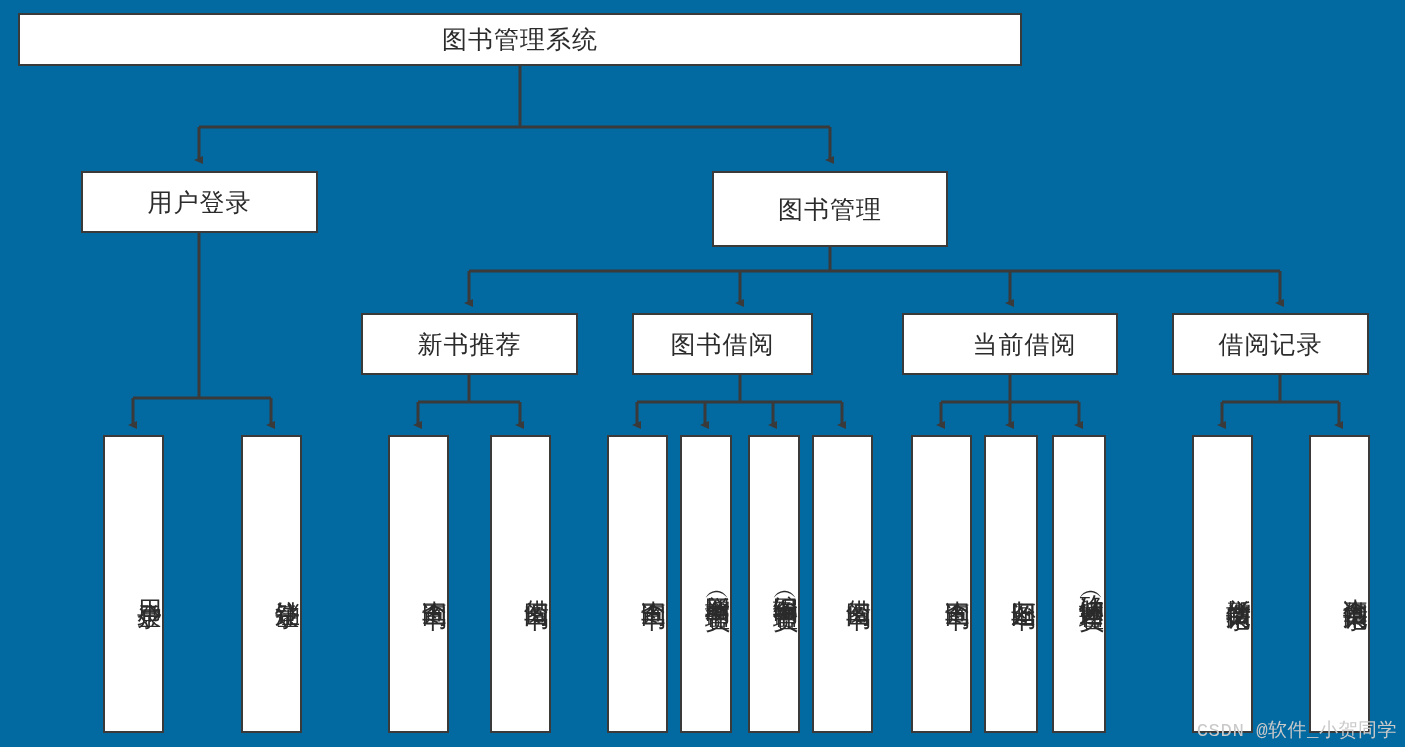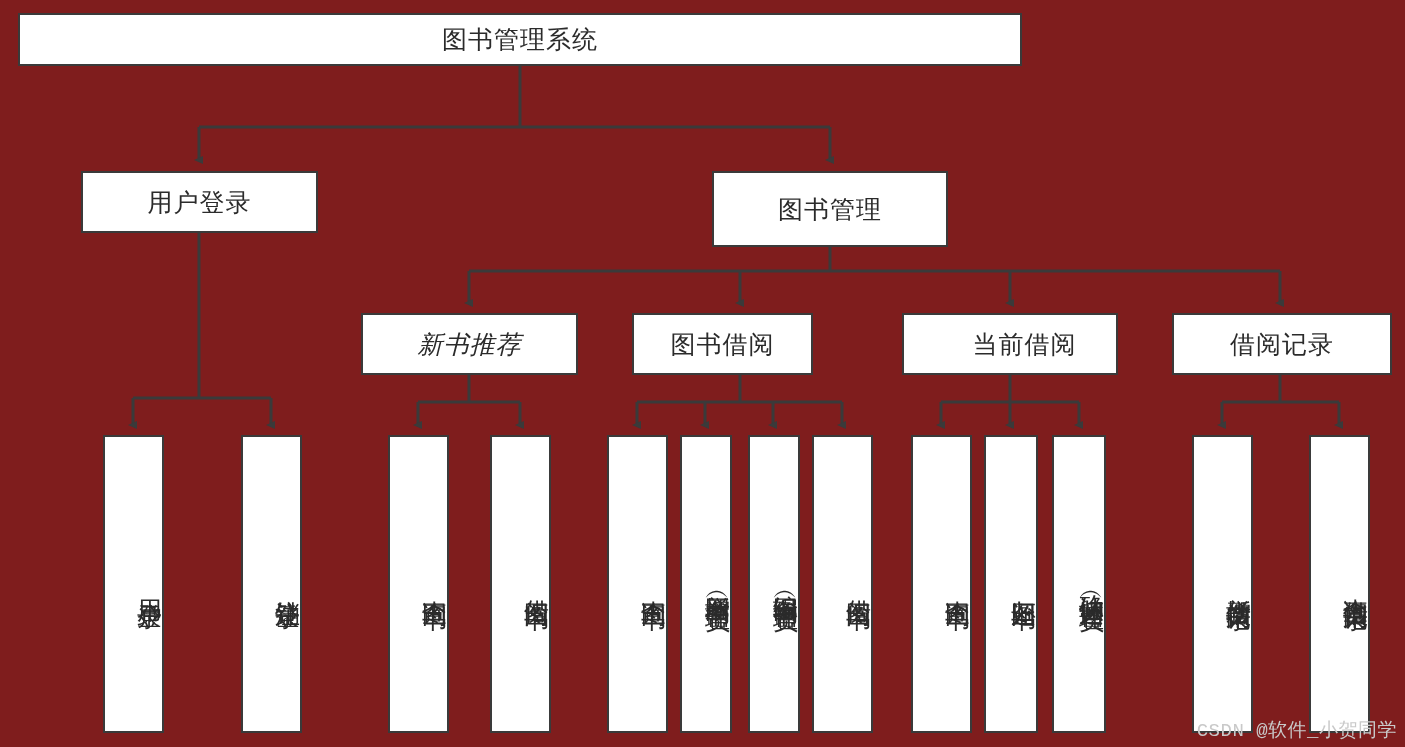--- a/index.html
+++ b/index.html
@@ -7,21 +7,21 @@
     padding: 0;
     background: #ffffff;
   }
   body {
     font-family: "DejaVu Sans", "Liberation Sans", sans-serif;
   }
   #canvas {
     position: relative;
     width: 1405px;
     height: 747px;
-    background: #7f1d1d;
+    background: #0369a1;
     overflow: hidden;
   }
   svg#wires {
     position: absolute;
     left: 0;
     top: 0;
     width: 1405px;
     height: 747px;
   }
   .node {
@@ -129,30 +129,30 @@
     <span class="lbl">图书管理系统</span>
   </div>
 
   <div class="node horiz" style="left:81px; top:171px; width:237px; height:62px;">
     <span class="lbl">用户登录</span>
   </div>
   <div class="node horiz" style="left:712px; top:171px; width:236px; height:76px;">
     <span class="lbl">图书管理</span>
   </div>
 
-  <div class="node horiz" style="left:361px; top:313px; width:217px; height:62px;font-style:italic;">
+  <div class="node horiz" style="left:361px; top:313px; width:217px; height:62px;">
     <span class="lbl">新书推荐</span>
   </div>
   <div class="node horiz" style="left:632px; top:313px; width:181px; height:62px;">
     <span class="lbl">图书借阅</span>
   </div>
   <div class="node horiz" style="left:902px; top:313px; width:216px; height:62px;padding-left:29px;">
     <span class="lbl">当前借阅</span>
   </div>
-  <div class="node horiz" style="left:1172px; top:313px; width:220px; height:62px;">
+  <div class="node horiz" style="left:1172px; top:313px; width:197px; height:62px;">
     <span class="lbl">借阅记录</span>
   </div>
 
   <div class="node vert" style="left:103px; top:435px; width:61px; height:298px;">
     <span class="lbl">用户登录</span>
   </div>
   <div class="node vert" style="left:241px; top:435px; width:61px; height:298px;">
     <span class="lbl">注销登录</span>
   </div>
 

